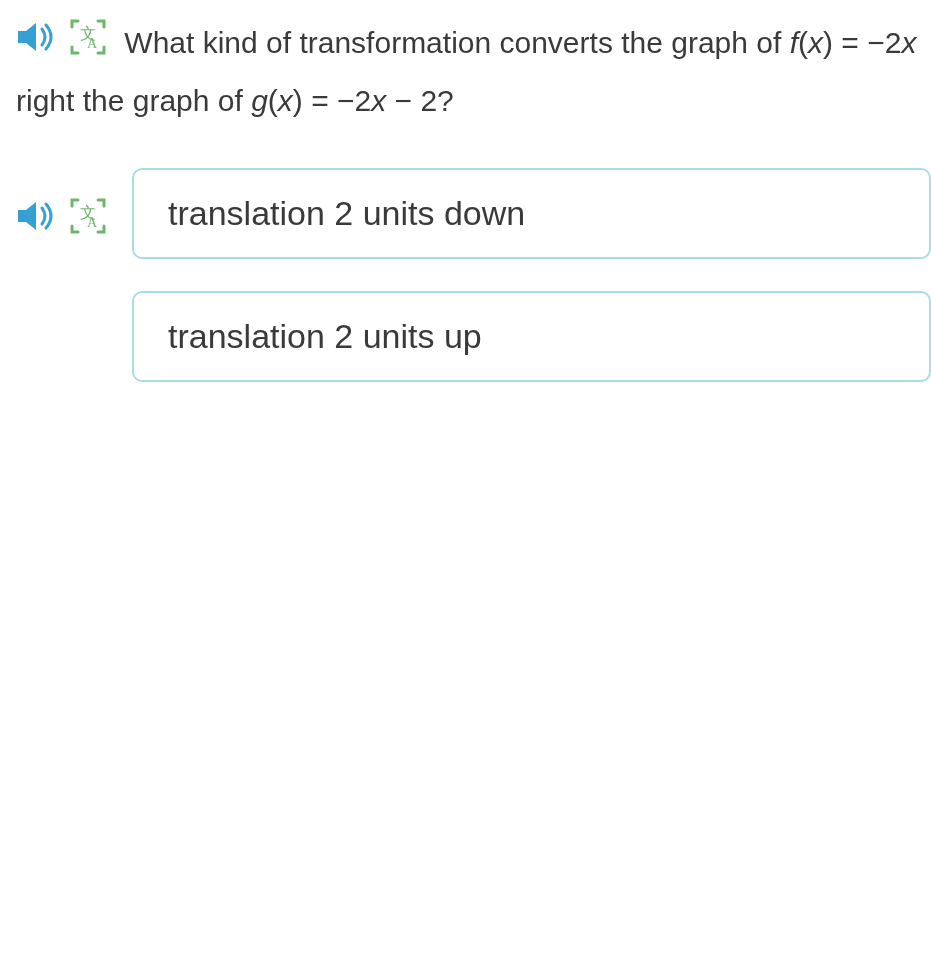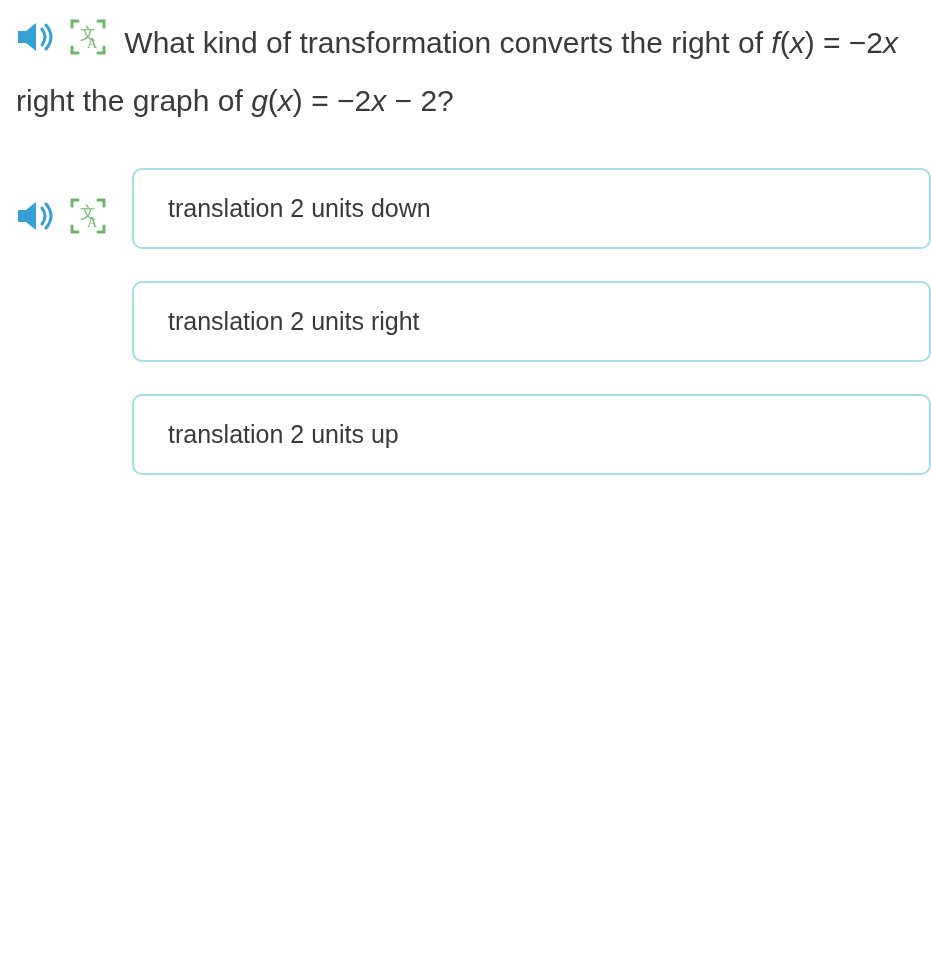--- a/index.html
+++ b/index.html
@@ -48,21 +48,21 @@
     display: flex;
     flex-direction: column;
     gap: 32px;
     flex: 1;
   }
   .option-button {
     background: #fff;
     border: 2px solid #a8dce8;
     border-radius: 10px;
     padding: 24px 34px;
-    font-size: 25px;
+    font-size: 34px;
     font-family: inherit;
     text-align: left;
     color: #3a3a3a;
     cursor: pointer;
   }
   .math-f { font-style: italic; }
   .math-x { font-style: italic; }
 </style>
 </head>
 <body>
@@ -80,21 +80,21 @@
       <svg class="translate-icon" viewBox="0 0 40 40" fill="none" stroke="currentColor" stroke-width="3" stroke-linecap="round">
         <path d="M4 10 L4 4 L10 4"></path>
         <path d="M30 4 L36 4 L36 10"></path>
         <path d="M36 30 L36 36 L30 36"></path>
         <path d="M10 36 L4 36 L4 30"></path>
         <text x="12" y="22" font-size="16" fill="currentColor" stroke="none" font-family="Verdana">文</text>
         <text x="19" y="31" font-size="14" fill="currentColor" stroke="none" font-family="Verdana">A</text>
       </svg>
     </span>
   </span>
-  <span>What kind of transformation converts the right of </span><span class="math-f">f</span><span>(</span><span class="math-x">x</span><span>)</span><span> = −2</span><span class="math-x">x</span><span> right the graph of </span><span class="math-f">g</span><span>(</span><span class="math-x">x</span><span>)</span><span> = −2</span><span class="math-x">x</span><span> − 2?</span>
+  <span>What kind of transformation converts the graph of </span><span class="math-f">f</span><span>(</span><span class="math-x">x</span><span>)</span><span> = −2</span><span class="math-x">x</span><span> right the graph of </span><span class="math-f">g</span><span>(</span><span class="math-x">x</span><span>)</span><span> = −2</span><span class="math-x">x</span><span> − 2?</span>
 </div>
 
 <div class="options-area">
   <div class="options-icons">
     <span>
       <svg class="speaker-icon" viewBox="0 0 40 36" fill="currentColor" style="color:#34a0d4">
         <path d="M2 12 L2 24 L10 24 L20 32 L20 4 L10 12 Z"></path>
         <path d="M26 10 Q32 18 26 26" stroke="currentColor" stroke-width="3" fill="none" stroke-linecap="round"></path>
         <path d="M30 6 Q40 18 30 30" stroke="currentColor" stroke-width="3" fill="none" stroke-linecap="round"></path>
       </svg>
@@ -108,19 +108,16 @@
         <text x="12" y="22" font-size="16" fill="currentColor" stroke="none" font-family="Verdana">文</text>
         <text x="19" y="31" font-size="14" fill="currentColor" stroke="none" font-family="Verdana">A</text>
       </svg>
     </span>
   </div>
   <div class="options-list">
     <button class="option-button">
       <span>translation 2 units down</span>
     </button>
     <button class="option-button">
-      <span>translation 2 units right</span>
-    </button>
-    <button class="option-button">
       <span>translation 2 units up</span>
     </button>
   </div>
 </div>
 
 </body></html>

